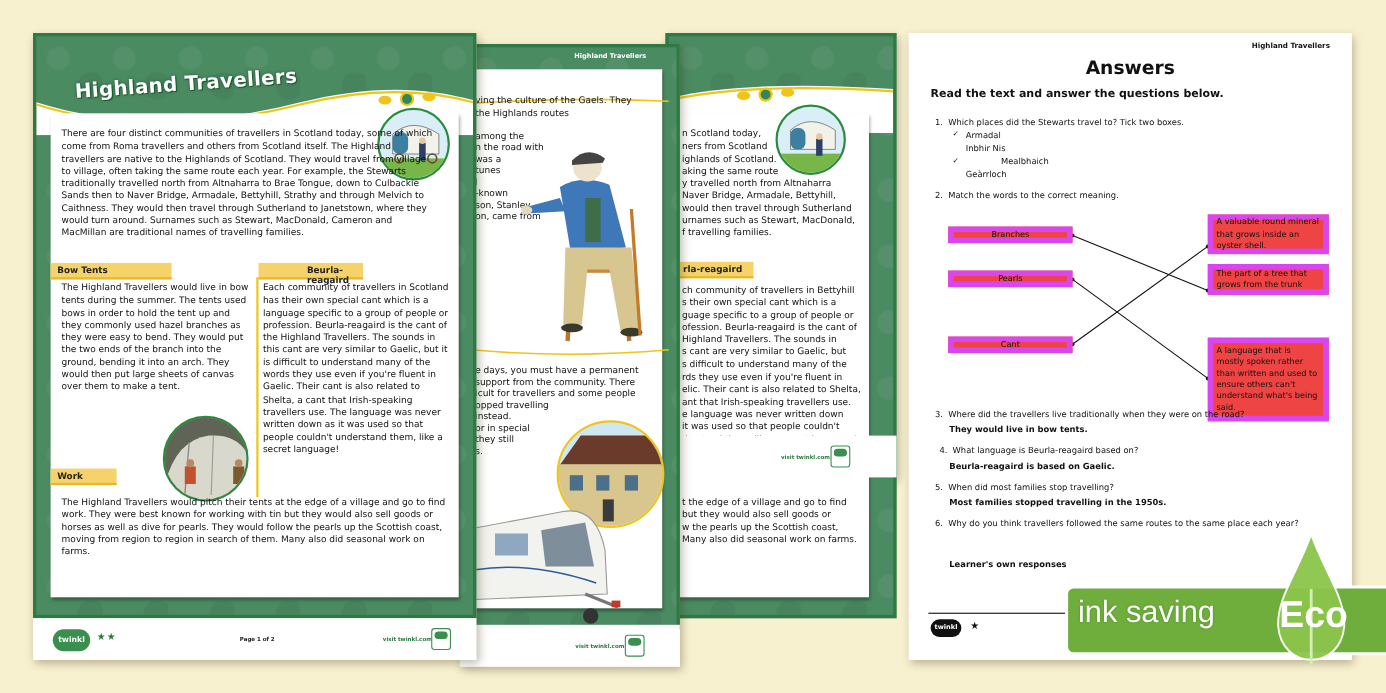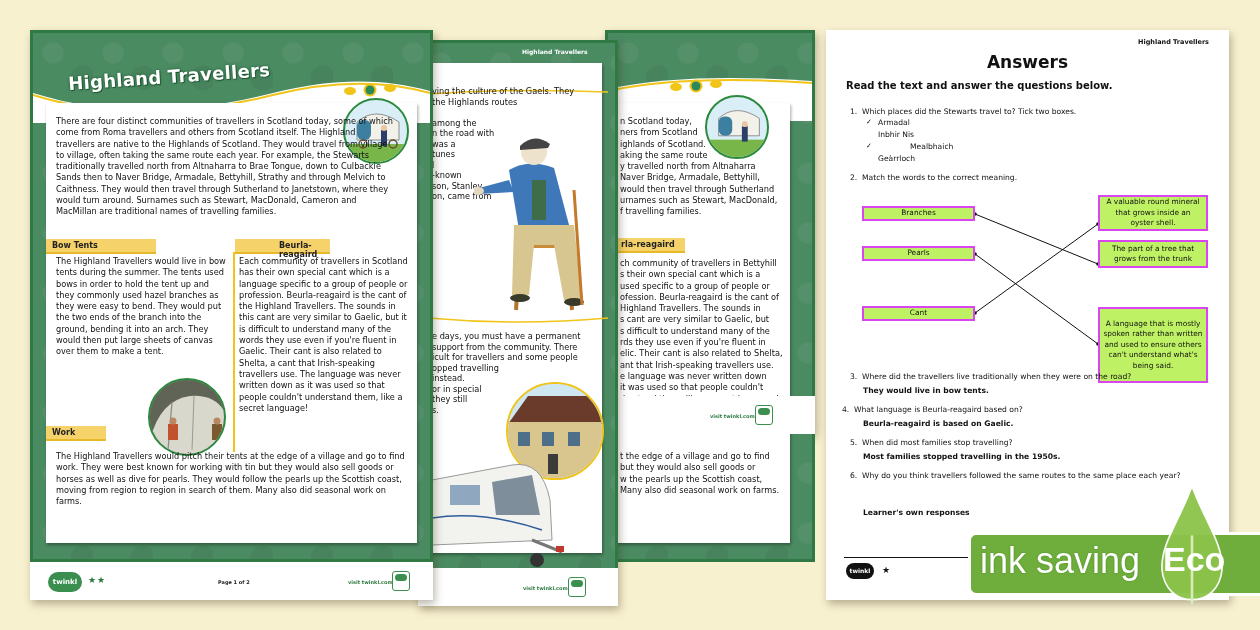--- a/index.html
+++ b/index.html
@@ -78,31 +78,31 @@
   }
   
   .ans-title { position: absolute; left: 0; right: 0; top: 22px; text-align: center; font-size: 17px; font-weight: bold; color: #111; }
   .ans-sub { position: absolute; left: 20px; top: 50px; font-size: 10px; font-weight: bold; color: #111; }
   .q { position: absolute; font-size: 7.6px; color: #111; line-height: 11px; }
   .q .num { display: inline-block; width: 12px; }
   .ans { position: absolute; font-size: 7.6px; font-weight: bold; color: #111; }
   .opt { position: absolute; font-size: 7.6px; color: #111; }
   .tick { position: absolute; font-size: 7px; color: #111; }
   .mbox {
-    position: absolute; border: 2px solid #d946ef; background: #bef264;
-    font-size: 7.4px; color: #111; text-align: center; line-height: 10.4px;
+    position: absolute; border: 5px solid #d946ef; background: #ef4444;
+    font-size: 7.4px; color: #111; line-height: 10.4px;
     display: flex; align-items: center; justify-content: center; padding: 1px 3px;
   }
   .eco-bar {
     position: absolute; left: 968px; top: 532px; width: 292px; height: 64px;
     background: #6fae3c; border: 3px solid #fff; border-radius: 8px 0 0 8px;
     border-right: none;
   }
   .eco-text {
-    position: absolute; left: 980px; top: 540px; font-size: 36px; color: #fff;
+    position: absolute; left: 980px; top: 540px; font-size: 28px; color: #fff;
     font-family: "Liberation Sans", sans-serif;
     text-shadow: 0 0 2px #4a8a23;
   }
   .eco-leaf {
     position: absolute; left: 1155px; top: 484px; width: 74px; height: 120px;
   }
   .eco-word {
     position: absolute; left: 1163px; top: 540px; font-size: 34px; font-weight: bold; color: #fff;
     font-family: "Liberation Sans", sans-serif;
   }
@@ -279,21 +279,21 @@
     <div>y travelled north from Altnaharra</div>
     <div>Naver Bridge, Armadale, Bettyhill,</div>
     <div>would then travel through Sutherland</div>
     <div>urnames such as Stewart, MacDonald,</div>
     <div>f travelling families.</div>
   </div>
   <div class="sect-head" style="left:10px; top:208px; width:70px;">rla-reagaird</div>
   <div class="body-text" style="left:15px; top:228px; width:180px;">
     <div>ch community of travellers in Bettyhill</div>
     <div>s their own special cant which is a</div>
-    <div>used specific to a group of people or</div>
+    <div>guage specific to a group of people or</div>
     <div>ofession. Beurla-reagaird is the cant of</div>
     <div>Highland Travellers. The sounds in</div>
     <div>s cant are very similar to Gaelic, but</div>
     <div>s difficult to understand many of the</div>
     <div>rds they use even if you're fluent in</div>
     <div>elic. Their cant is also related to Shelta,</div>
     <div>ant that Irish-speaking travellers use.</div>
     <div>e language was never written down</div>
     <div>it was used so that people couldn't</div>
     <div>derstand them, like a secret language!</div>
@@ -344,21 +344,21 @@
   <div class="mbox" style="left:36px; top:216px; width:113px; height:15px;">Pearls</div>
   <div class="mbox" style="left:36px; top:276px; width:113px; height:15px;">Cant</div>
   <div class="mbox" style="left:272px; top:165px; width:110px; height:36px;">A valuable round mineral that grows inside an oyster shell.</div>
   <div class="mbox" style="left:272px; top:210px; width:110px; height:28px;">The part of a tree that grows from the trunk</div>
   <div class="mbox" style="left:272px; top:246px; width:110px; height:76px;margin-top:31px;">A language that is mostly spoken rather than written and used to ensure others can't understand what's being said.</div>
 
   <div class="q" style="left:24px; top:341px;">
     <span class="num">3.</span><span>Where did the travellers live traditionally when they were on the road?</span>
   </div>
   <div class="ans" style="left:37px; top:356px;">They would live in bow tents.</div>
-  <div class="q" style="left:16px; top:374px;">
+  <div class="q" style="left:28px; top:374px;">
     <span class="num">4.</span><span>What language is Beurla-reagaird based on?</span>
   </div>
   <div class="ans" style="left:37px; top:389px;">Beurla-reagaird is based on Gaelic.</div>
   <div class="q" style="left:24px; top:407px;">
     <span class="num">5.</span><span>When did most families stop travelling?</span>
   </div>
   <div class="ans" style="left:37px; top:422px;">Most families stopped travelling in the 1950s.</div>
   <div class="q" style="left:24px; top:440px;">
     <span class="num">6.</span><span>Why do you think travellers followed the same routes to the same place each year?</span>
   </div>

